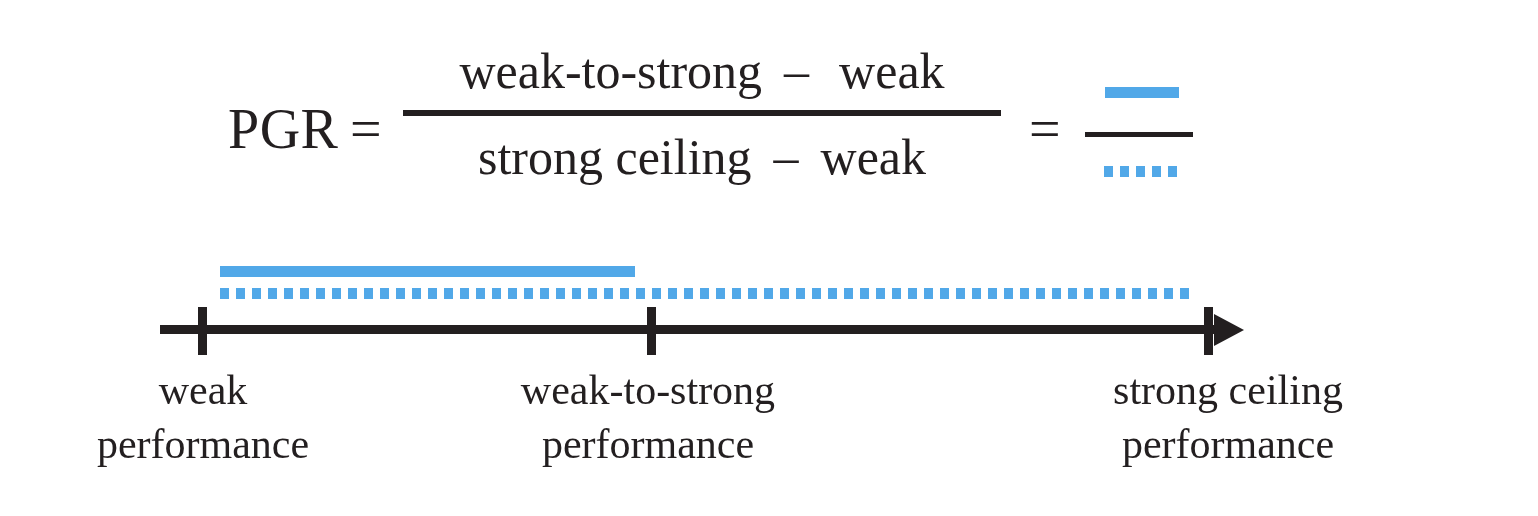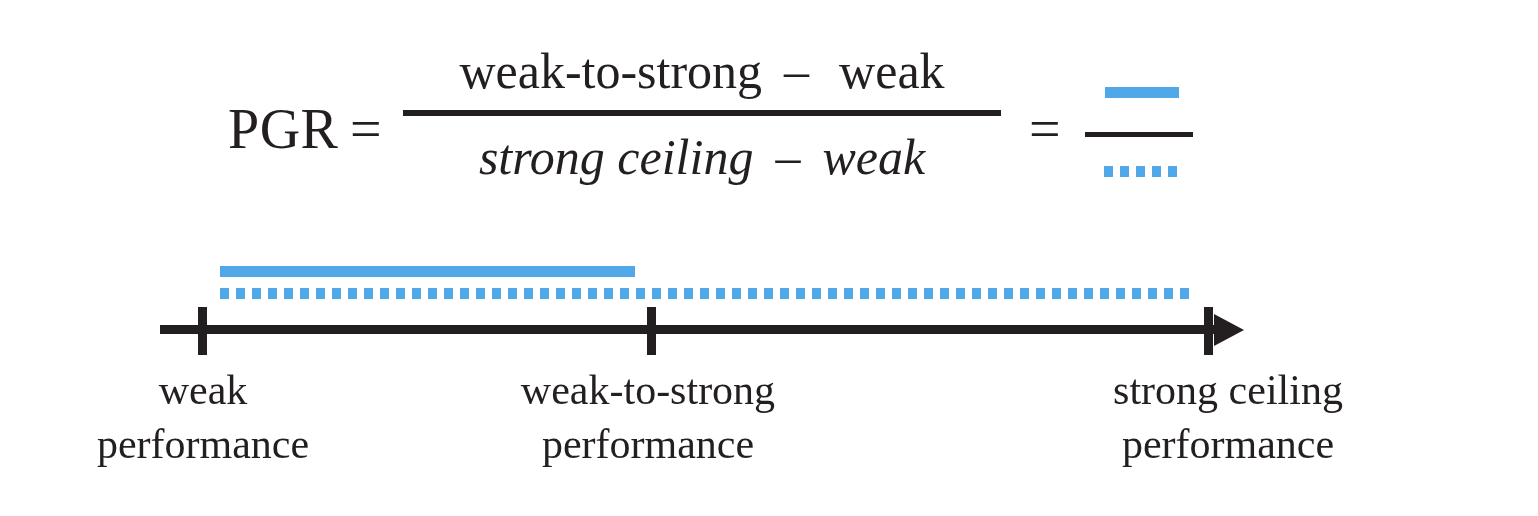--- a/index.html
+++ b/index.html
@@ -51,21 +51,21 @@
     top: 46px;
     width: 598px;
   }
   .frac-num, .frac-den {
     text-align: center;
     font-size: 50px;
     line-height: 1;
     white-space: nowrap;
   }
   .frac-num { padding-bottom: 14px; }
-  .frac-den { padding-top: 16px; font-style: italic; }
+  .frac-den { padding-top: 16px; }
   .frac-bar {
     height: 6px;
     background: #231f20;
     width: 100%;
   }
   .minus-gap { display: inline-block; width: 22px; }
   .minus-gap-wide { display: inline-block; width: 30px; }
 
   .eq-sign-second {
     position: absolute;

